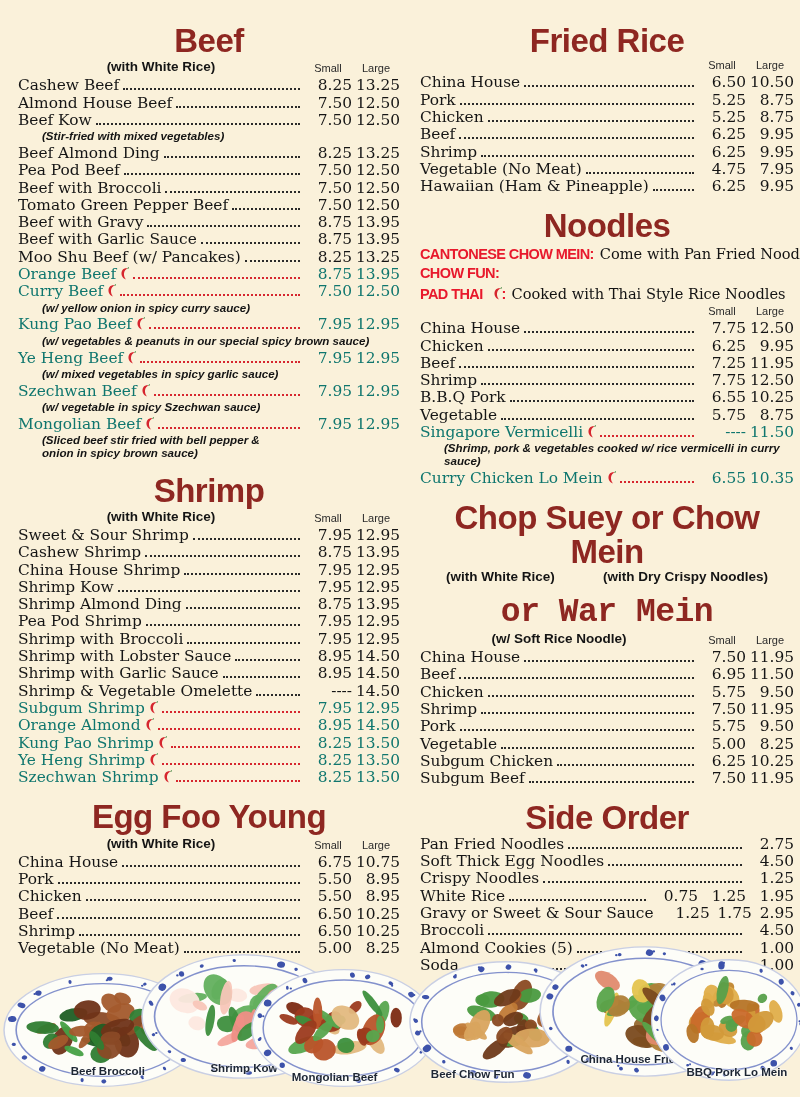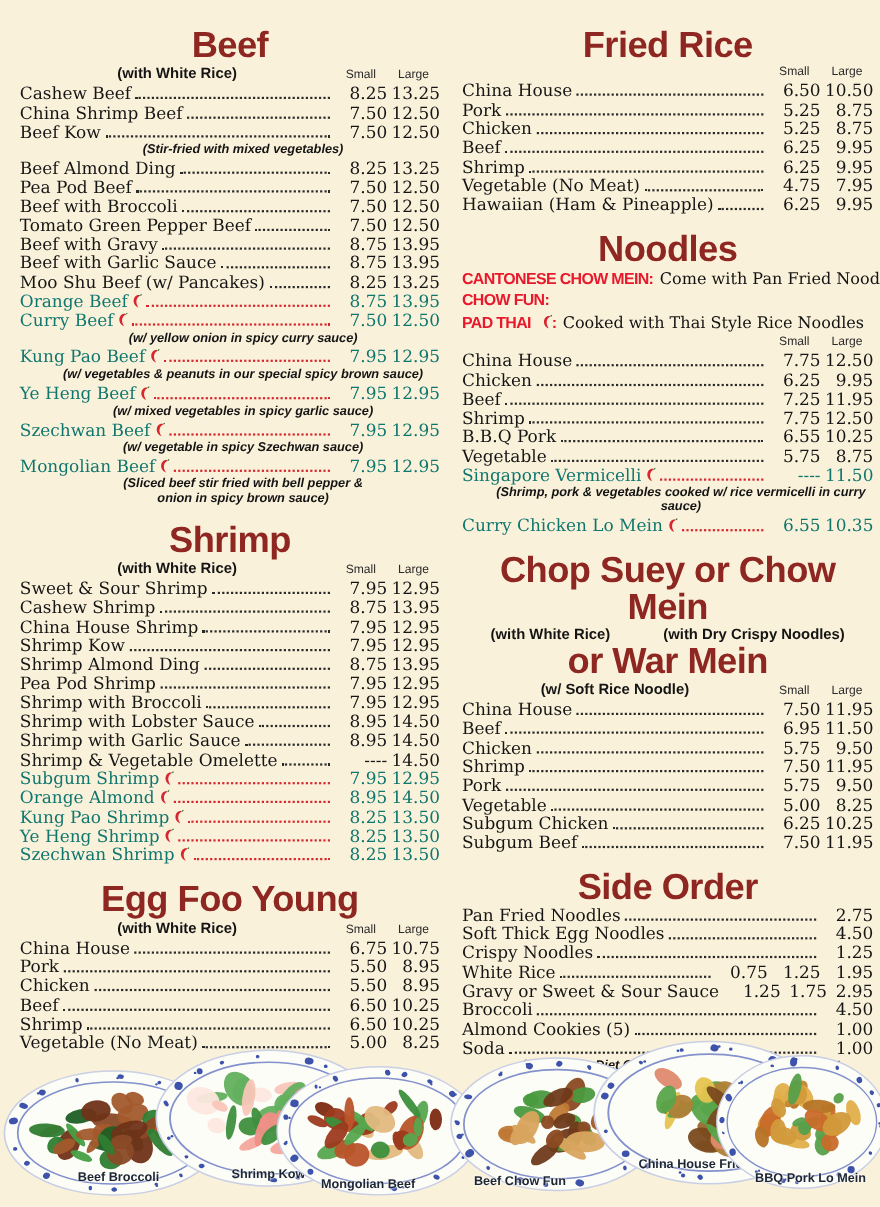--- a/index.html
+++ b/index.html
@@ -17,21 +17,21 @@
   .menu-section{margin-bottom:14px;}
   .section-title{
     font-family:"Liberation Sans", sans-serif;
     font-weight:bold;
     font-size:33px;
     line-height:1.04;
     color:#8E2721;
     text-align:center;
     letter-spacing:-0.5px;
   }
-  .title2{margin-top:0px;}
+  .title2{margin-top:12px;font-family:Liberation Mono, monospace;}
   .subnotes{
     display:flex;justify-content:space-between;
     padding:0 26px;
     font-family:"Liberation Sans", sans-serif;
     font-weight:bold;font-size:13.5px;color:#141414;
     margin-top:-1px;
   }
   .head-row{
     display:flex;align-items:flex-end;
     margin:1px 0 3px 0;
@@ -72,21 +72,21 @@
   }
   .leader.hidden{border-bottom:none;}
   .price{width:48px;text-align:right;}
   .item-row.red, .item-row.red .price{color:#0f766e;}
   .item-row.red .leader{border-color:#D6262E;}
   .note{
     font-family:"Liberation Sans", sans-serif;
     font-style:italic;font-weight:bold;
     font-size:11.6px;line-height:12.8px;
     padding-left:24px;margin:1px 0 2px 0;
-    white-space:pre-line;color:#141414;text-align:center;
+    white-space:pre-line;color:#141414;
   }
   .chili{display:inline-block;margin-left:4px;vertical-align:baseline;}
   .chili svg{display:inline-block;vertical-align:-2px;}
   
   #dishes{position:absolute;left:0;top:0;width:800px;height:1097px;pointer-events:none;}
   .plate{position:absolute;}
   .plate svg{display:block;}
   .plate-label{
     position:absolute;
     transform:translateX(-50%);
@@ -110,21 +110,21 @@
           <span class="sl">Small</span>
           <span class="sl">Large</span>
         </div>
         <div class="item-row">
           <span class="name">Cashew Beef</span>
           <span class="leader"></span>
           <span class="price">8.25</span>
           <span class="price">13.25</span>
         </div>
         <div class="item-row">
-          <span class="name">China Shrimp Beef</span>
+          <span class="name">Almond House Beef</span>
           <span class="leader"></span>
           <span class="price">7.50</span>
           <span class="price">12.50</span>
         </div>
         <div class="item-row">
           <span class="name">Beef Kow</span>
           <span class="leader"></span>
           <span class="price">7.50</span>
           <span class="price">12.50</span>
         </div>

